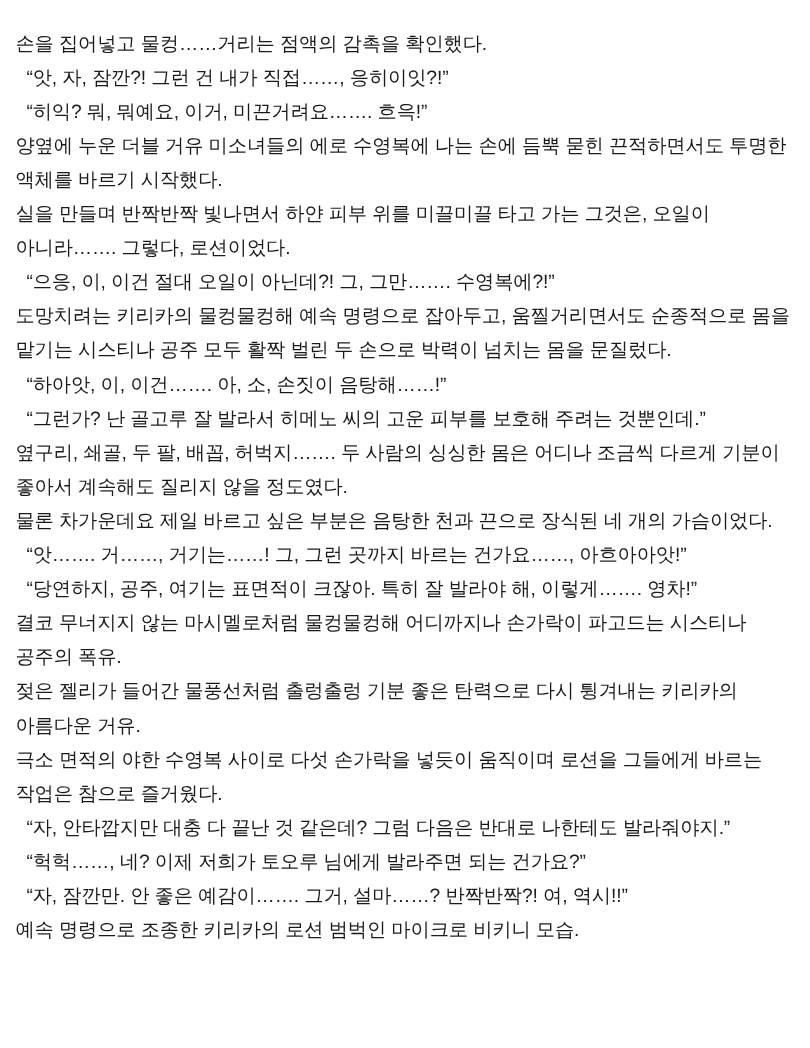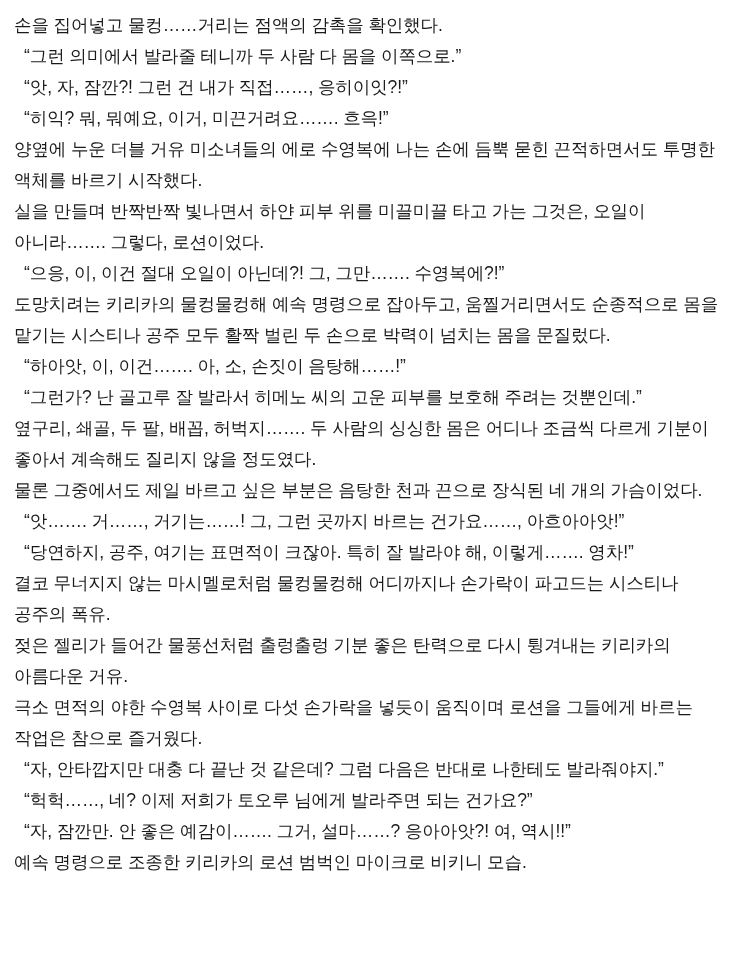--- a/index.html
+++ b/index.html
@@ -11,21 +11,21 @@
     width: 736px;
     height: 953px;
     font-family: "Liberation Sans", sans-serif;
     color: #1a1a1a;
     overflow: hidden;
   }
   .page {
     width: 736px;
     height: 675px;
     box-sizing: border-box;
-    padding: 10px 14px 0 14px;
+    padding: 24px 14px 0 14px;
     background: #ffffff;
   }
   .para {
     font-size: 17.5px;
     line-height: 31px;
     letter-spacing: -0.1px;
     margin: 0;
     text-align: left;
     word-break: keep-all;
     white-space: normal;
@@ -37,34 +37,33 @@
   .para.plain {
     padding-left: 0;
   }
 </style>
 </head>
 <body>
 
 <div class="page">
   <div id="body-root">
       <p class="para plain">손을 집어넣고 물컹……거리는 점액의 감촉을 확인했다.</p>
-      <p class="para indent">“그런 의미에서 발라줄 테니까 두 사람 다 몸을 이쪽으로.”</p>
       <p class="para indent">“앗, 자, 잠깐?! 그런 건 내가 직접……, 응히이잇?!”</p>
       <p class="para indent">“히익? 뭐, 뭐예요, 이거, 미끈거려요……. 흐윽!”</p>
       <p class="para plain">양옆에 누운 더블 거유 미소녀들의 에로 수영복에 나는 손에 듬뿍 묻힌 끈적하면서도 투명한 액체를 바르기 시작했다.</p>
       <p class="para plain">실을 만들며 반짝반짝 빛나면서 하얀 피부 위를 미끌미끌 타고 가는 그것은, 오일이 아니라……. 그렇다, 로션이었다.</p>
       <p class="para indent">“으응, 이, 이건 절대 오일이 아닌데?! 그, 그만……. 수영복에?!”</p>
       <p class="para plain">도망치려는 키리카의 물컹물컹해 예속 명령으로 잡아두고, 움찔거리면서도 순종적으로 몸을 맡기는 시스티나 공주 모두 활짝 벌린 두 손으로 박력이 넘치는 몸을 문질렀다.</p>
       <p class="para indent">“하아앗, 이, 이건……. 아, 소, 손짓이 음탕해……!”</p>
       <p class="para indent">“그런가? 난 골고루 잘 발라서 히메노 씨의 고운 피부를 보호해 주려는 것뿐인데.”</p>
       <p class="para plain">옆구리, 쇄골, 두 팔, 배꼽, 허벅지……. 두 사람의 싱싱한 몸은 어디나 조금씩 다르게 기분이 좋아서 계속해도 질리지 않을 정도였다.</p>
-      <p class="para plain">물론 그중에서도 제일 바르고 싶은 부분은 음탕한 천과 끈으로 장식된 네 개의 가슴이었다.</p>
+      <p class="para plain">물론 차가운데요 제일 바르고 싶은 부분은 음탕한 천과 끈으로 장식된 네 개의 가슴이었다.</p>
       <p class="para indent">“앗……. 거……, 거기는……! 그, 그런 곳까지 바르는 건가요……, 아흐아아앗!”</p>
       <p class="para indent">“당연하지, 공주, 여기는 표면적이 크잖아. 특히 잘 발라야 해, 이렇게……. 영차!”</p>
       <p class="para plain">결코 무너지지 않는 마시멜로처럼 물컹물컹해 어디까지나 손가락이 파고드는 시스티나 공주의 폭유.</p>
       <p class="para plain">젖은 젤리가 들어간 물풍선처럼 출렁출렁 기분 좋은 탄력으로 다시 튕겨내는 키리카의 아름다운 거유.</p>
       <p class="para plain">극소 면적의 야한 수영복 사이로 다섯 손가락을 넣듯이 움직이며 로션을 그들에게 바르는 작업은 참으로 즐거웠다.</p>
       <p class="para indent">“자, 안타깝지만 대충 다 끝난 것 같은데? 그럼 다음은 반대로 나한테도 발라줘야지.”</p>
       <p class="para indent">“헉헉……, 네? 이제 저희가 토오루 님에게 발라주면 되는 건가요?”</p>
-      <p class="para indent">“자, 잠깐만. 안 좋은 예감이……. 그거, 설마……? 응아아앗?! 여, 역시!!”</p>
+      <p class="para indent">“자, 잠깐만. 안 좋은 예감이……. 그거, 설마……? 반짝반짝?! 여, 역시!!”</p>
       <p class="para plain">예속 명령으로 조종한 키리카의 로션 범벅인 마이크로 비키니 모습.</p>
     </div>
 </div>
 
 </body></html>

